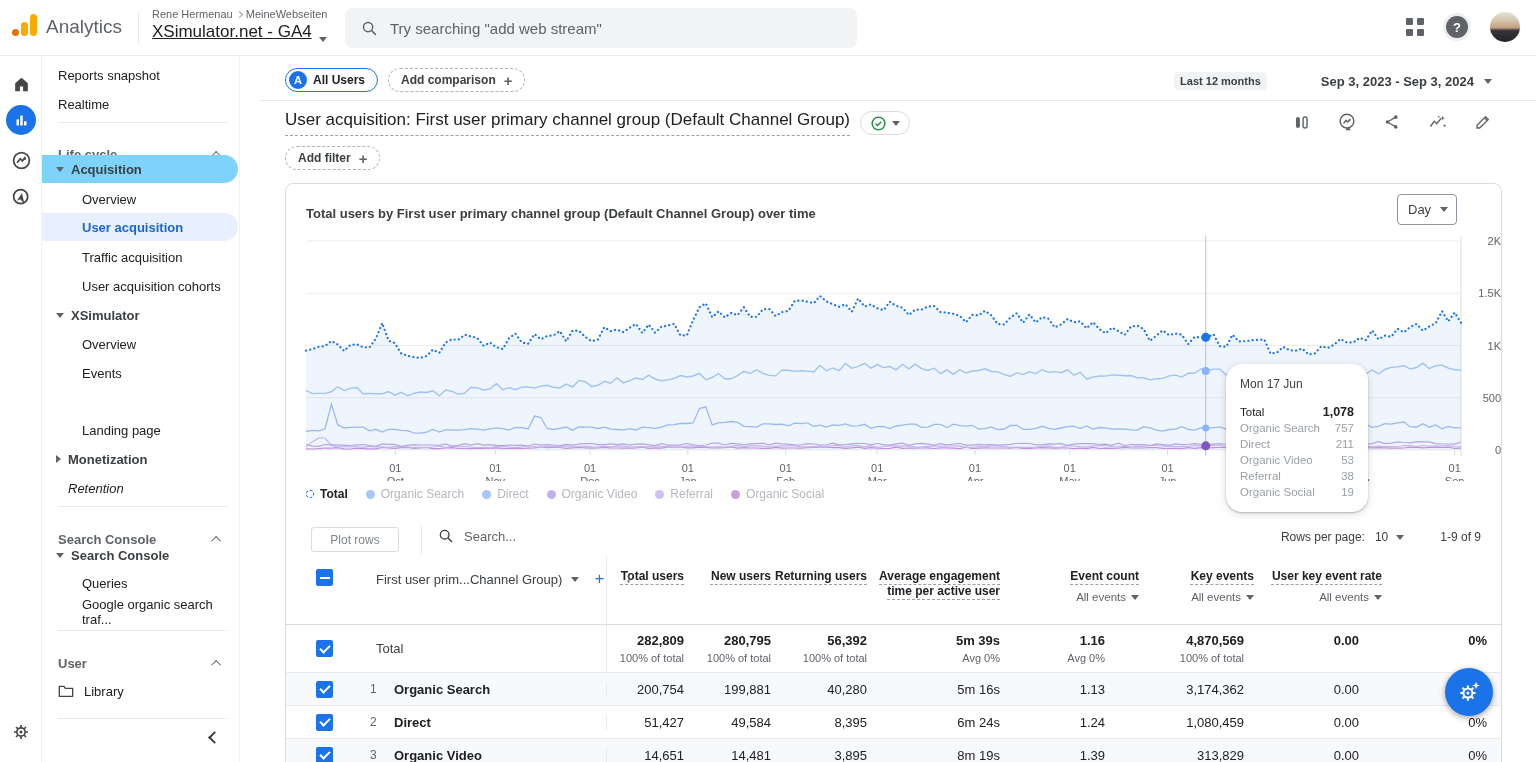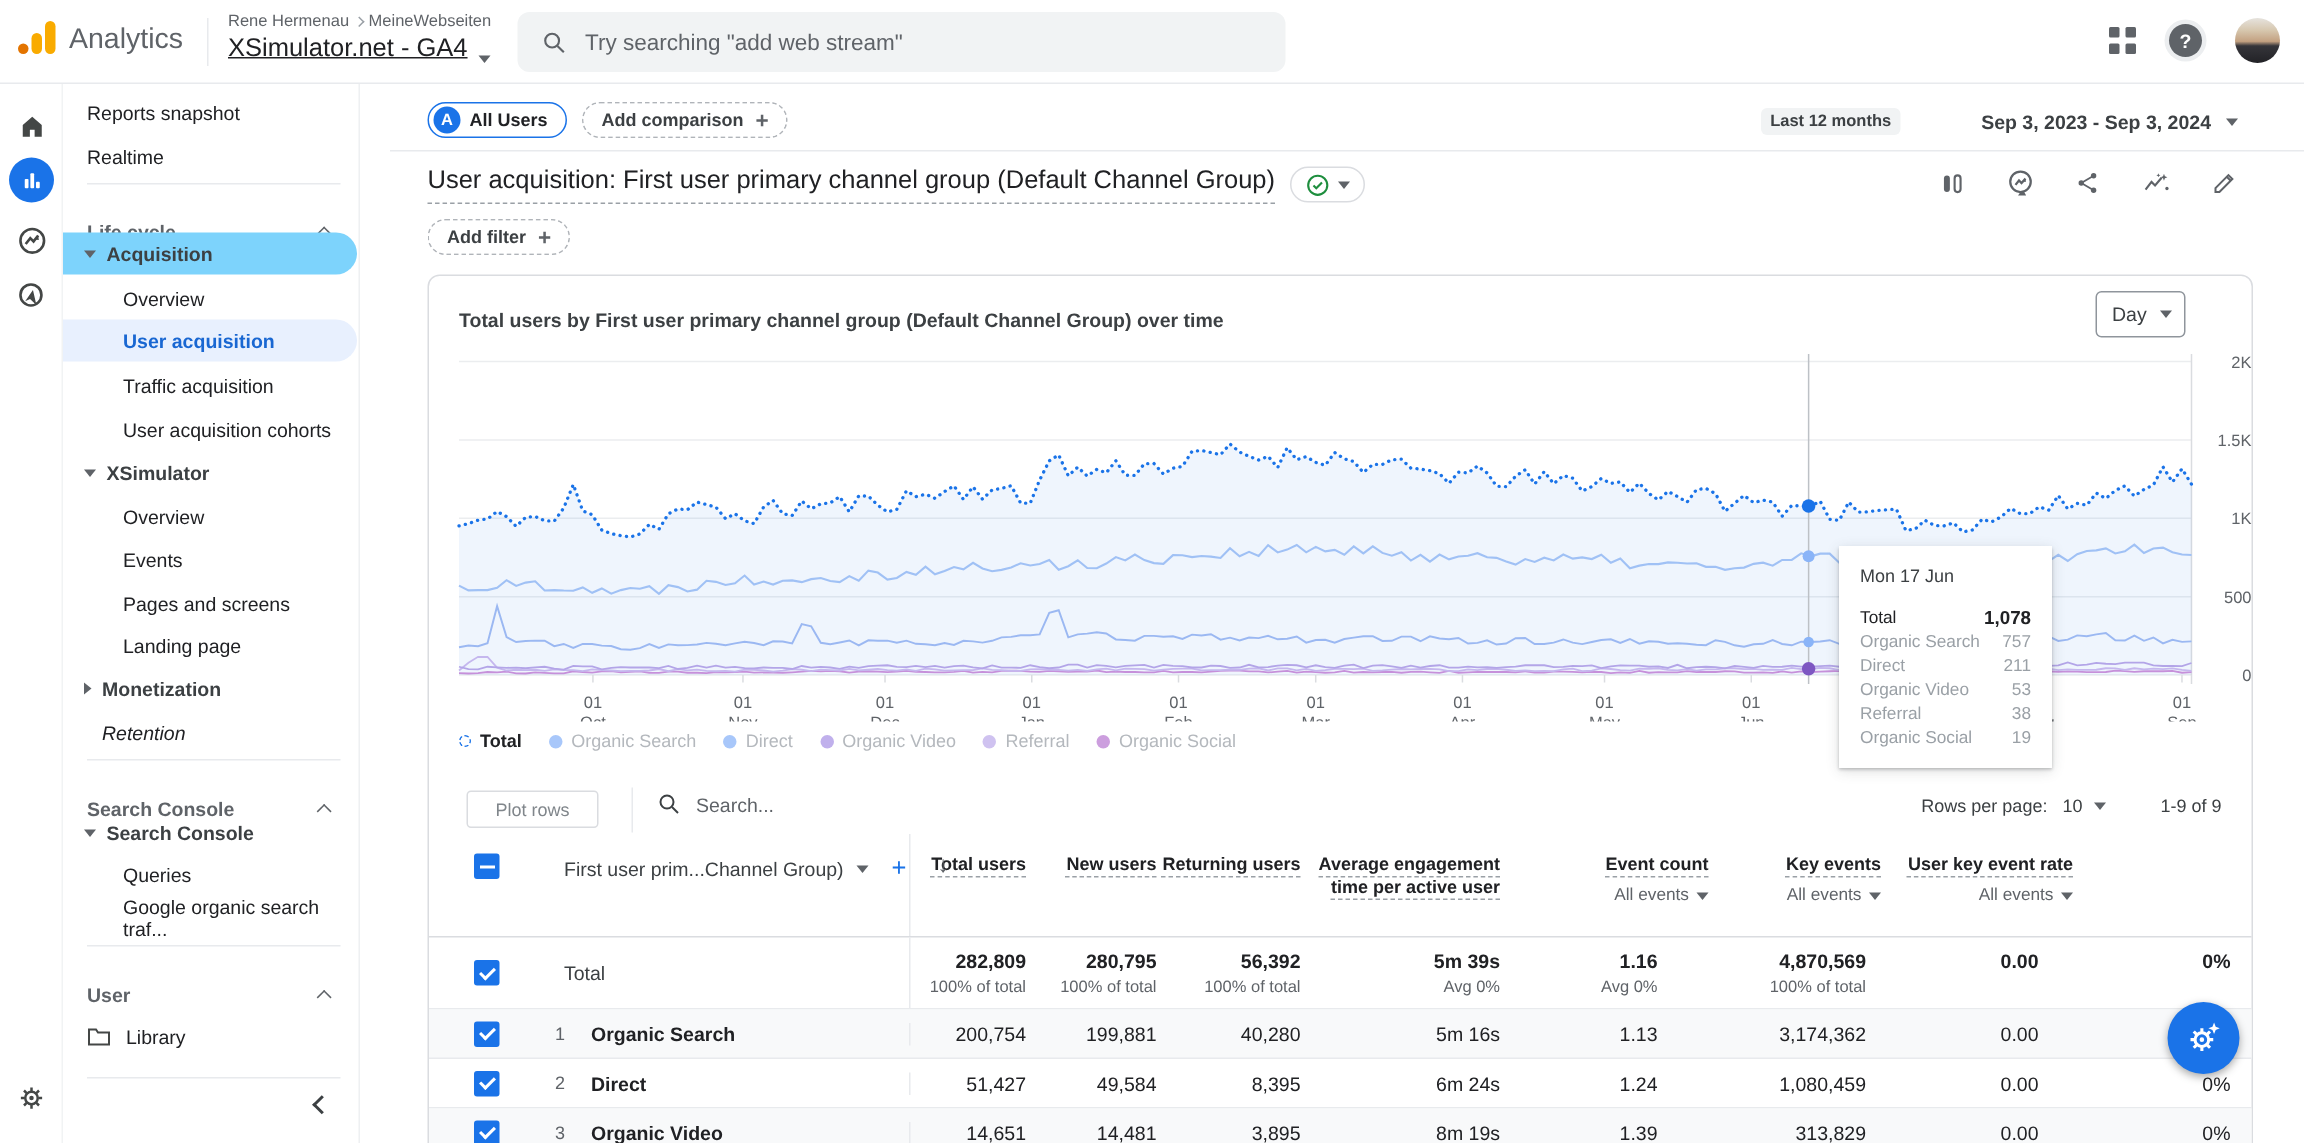--- a/index.html
+++ b/index.html
@@ -86,21 +86,21 @@
   #chart-svg text { font-family:"Liberation Sans", sans-serif; }
 
   .legend { position:absolute; left:20px; top:303px; display:flex; align-items:center; gap:18px; font-size:12px; }
   .legend .item { display:flex; align-items:center; gap:6px; cursor:pointer; }
   .legend .dot { width:9px; height:9px; border-radius:50%; }
   .legend .ring { width:8px; height:8px; border-radius:50%; border:1.6px dashed #1a73e8; }
   .legend .muted { color:#b4b8bd; }
   .legend .on { color:#202124; font-weight:bold; }
 
   
-  .tooltip { position:absolute; left:940px; top:180px; width:142px; background:#fff; border-radius:0; z-index:15;
+  .tooltip { position:absolute; left:940px; top:180px; width:142px; background:#fff; border-radius:16px; z-index:15;
     box-shadow:0 1px 2px rgba(60,64,67,.3), 0 2px 8px rgba(60,64,67,.18); padding:13px 14px 12px; }
   .tt-date { font-size:12px; color:#3c4043; margin-bottom:13px; }
   .tt-row { display:flex; justify-content:space-between; font-size:11.5px; line-height:16px; color:#9aa0a6; }
   .tt-row.em { color:#202124; }
   .tt-row.em .v { font-weight:bold; font-size:12.5px; }
 
   
   .tbl-toolbar { position:absolute; left:0; right:0; top:341px; height:31px; }
   .plot-rows { position:absolute; left:25px; top:2px; width:88px; height:25px; border:1px solid #dadce0; border-radius:3px;
     color:#80868b; font-size:12px; display:flex; align-items:center; justify-content:center; background:#fff; }
@@ -243,23 +243,20 @@
     </div>
   <div class="nav-item nav-group" style="top:247px">
     <span class="tri-d gcaret"></span>
       <span>XSimulator</span>
   </div>
   <div class="nav-item ind-40" style="top:276px">
       <span>Overview</span>
     </div>
   <div class="nav-item ind-40" style="top:305px">
       <span>Events</span>
-    </div>
-  <div class="nav-item ind-40" style="top:334px">
-      <span>Pages and screens</span>
     </div>
   <div class="nav-item ind-40" style="top:362px">
       <span>Landing page</span>
     </div>
   <div class="nav-item nav-group" style="top:391px">
     <span class="tri-r gcaret"></span>
       <span>Monetization</span>
   </div>
   <div class="nav-item ind-26" style="top:420px">
       <span>Retention</span>

